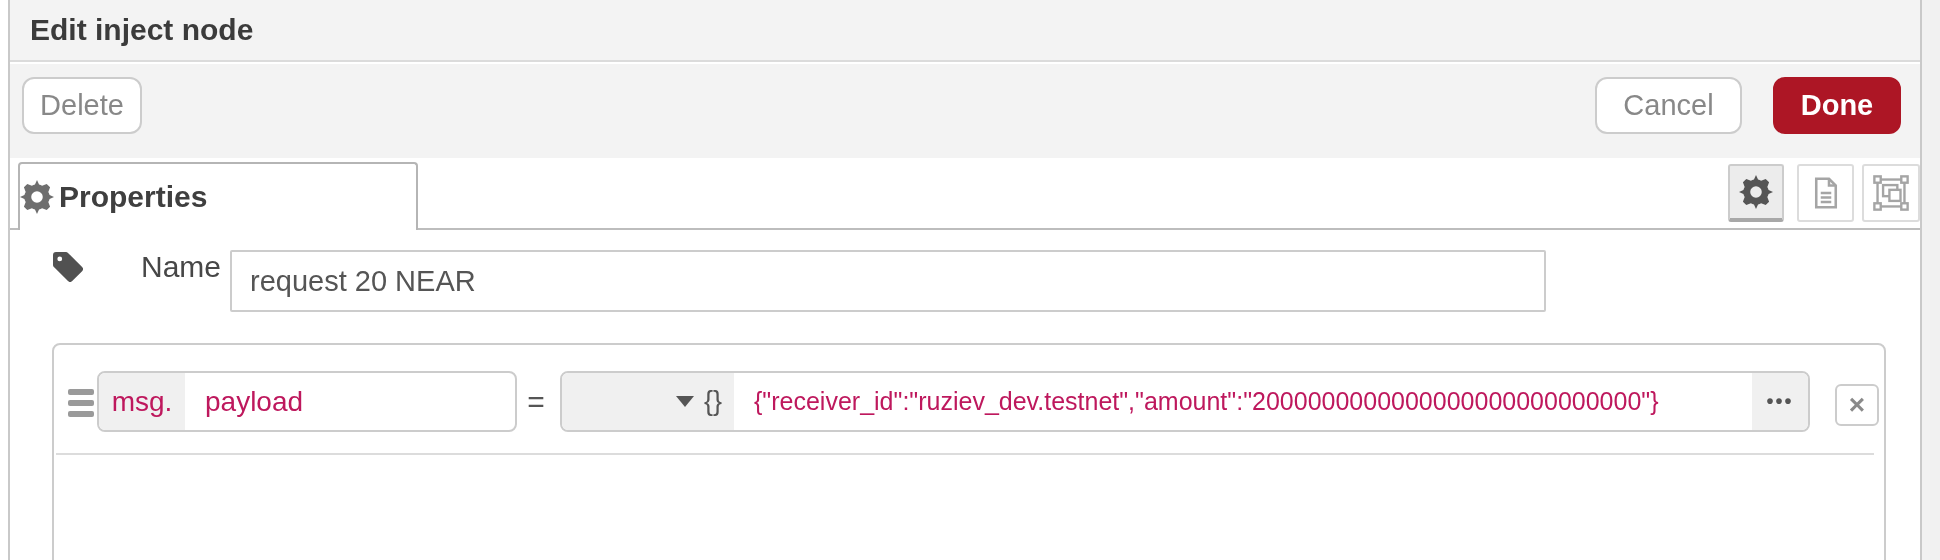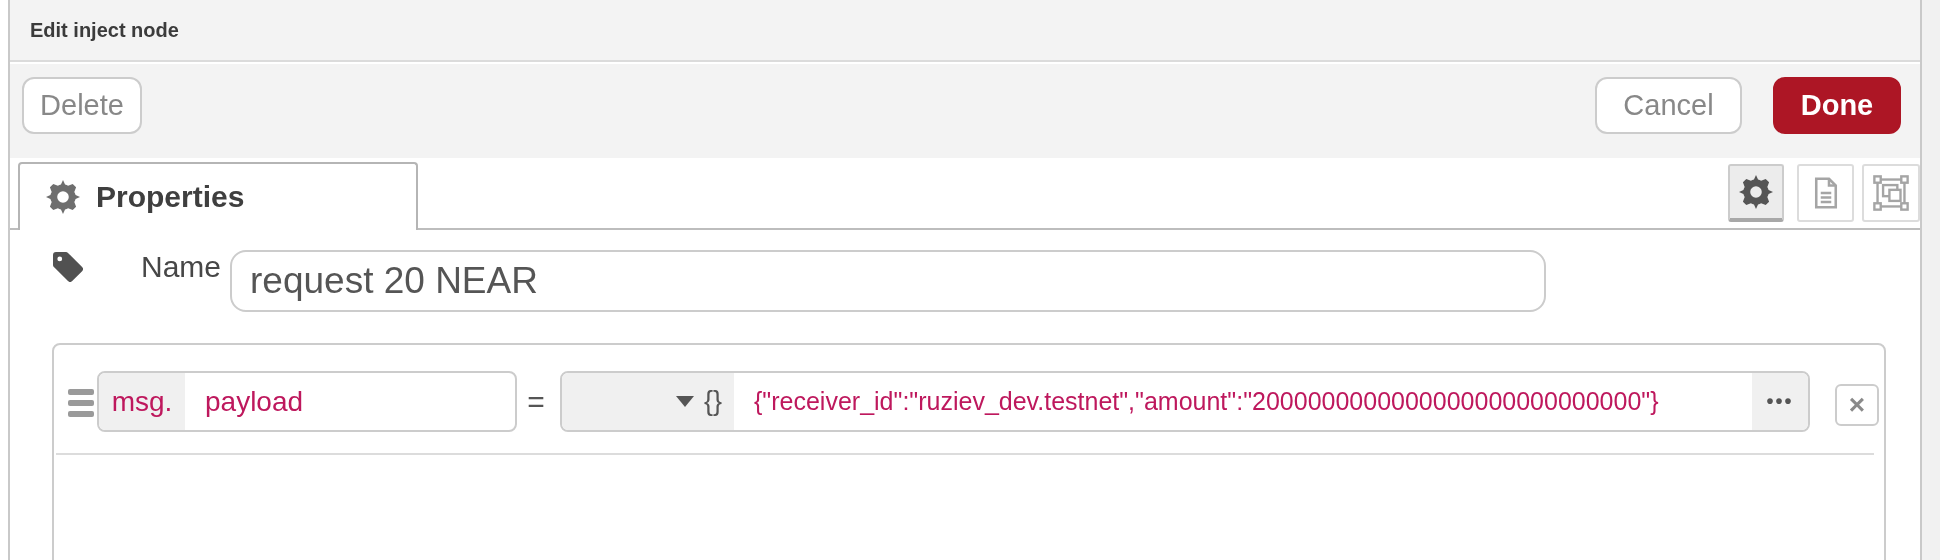--- a/index.html
+++ b/index.html
@@ -9,52 +9,52 @@
 
   
   .dialog-left-border { position:absolute; left:8px; top:0; width:2px; height:560px; background:#c9c9c9; }
   .dialog-right-border { position:absolute; left:1920px; top:0; width:2px; height:560px; background:#c9c9c9; }
   .page-gutter { position:absolute; left:1922px; top:0; width:18px; height:560px; background:#f1f1f1; }
 
   
   .tray-header { position:absolute; left:10px; top:0; width:1910px; height:62px;
                  background:#f3f3f3; border-bottom:2px solid #dbdbdb; }
   .tray-title { position:absolute; left:20px; top:0; line-height:60px;
-                font-size:20px; font-weight:bold; color:#3b3b3b; }
+                font-size:30px; font-weight:bold; color:#3b3b3b; }
 
   
   .toolbar { position:absolute; left:10px; top:64px; width:1910px; height:94px; background:#f3f3f3; }
   .btn { position:absolute; top:13px; height:57px; border:2px solid #ccc; border-radius:12px;
          background:#fff; color:#888; font-size:29px; font-family:inherit;
          display:flex; align-items:center; justify-content:center; cursor:pointer; }
   .btn-delete { left:12px;  width:120px; }
   .btn-cancel { left:1585px; width:147px; }
   .btn-done   { left:1763px; width:128px; background:#AD1625; border-color:#AD1625; color:#fff;font-weight:bold; }
 
   
   .content { position:absolute; left:10px; top:158px; width:1910px; height:402px; background:#fff; }
   .tabbar-line { position:absolute; left:0; top:70px; width:1910px; height:2px; background:#bdbdbd; }
   .tab-properties { position:absolute; left:8px; top:4px; width:400px; height:68px;
                     background:#fff; border:2px solid #b5b5b5; border-bottom:none;
                     border-radius:4px 4px 0 0; z-index:2;
-                    display:flex; align-items:center; gap:16px; padding-left:26px; cursor:pointer; }
+                    display:flex; align-items:center; gap:5px; cursor:pointer; }
   .tab-properties .tab-label { font-size:30px; font-weight:bold; color:#3f3f3f; }
   .icon-btn { position:absolute; top:6px; height:58px; border:2px solid #dcdcdc; border-radius:3px;
               background:#fff; color:#a5a5a5; display:flex; align-items:center; justify-content:center;
               cursor:pointer; }
   .icon-btn.selected { background:#ececec; border-color:#ccc; border-bottom:4px solid #a8a8a8; color:#555; }
   .icon-btn-gear { left:1718px; width:56px; }
   .icon-btn-doc  { left:1787px; width:57px; }
   .icon-btn-app  { left:1852px; width:58px; }
 
   
   .name-label-wrap { position:absolute; left:43px; top:92px; display:flex; align-items:center; gap:14px; }
   .name-label { font-size:30px; color:#474747;margin-left:44px; }
   .name-input { position:absolute; left:220px; top:92px; width:1316px; height:62px;
-                border:2px solid #ccc; border-radius:16px; font-size:37px; color:#555;
+                border:2px solid #ccc; border-radius:2px; font-size:29px; color:#555;
                 padding:0 18px; font-family:inherit; outline:none; background:#fff; }
 
   
   .list-box { position:absolute; left:42px; top:185px; width:1834px; height:250px;
               border:2px solid #ccc; border-radius:8px 8px 0 0; background:#fff; }
   .row-sep { position:absolute; left:2px; right:10px; top:108px; height:2px; background:#dcdcdc; }
 
   .drag-handle { position:absolute; left:14px; top:44px; width:26px; cursor:grab; }
   .drag-handle .bar { width:26px; height:6px; background:#9a9a9a; border-radius:2px; margin-bottom:5px; }
 

